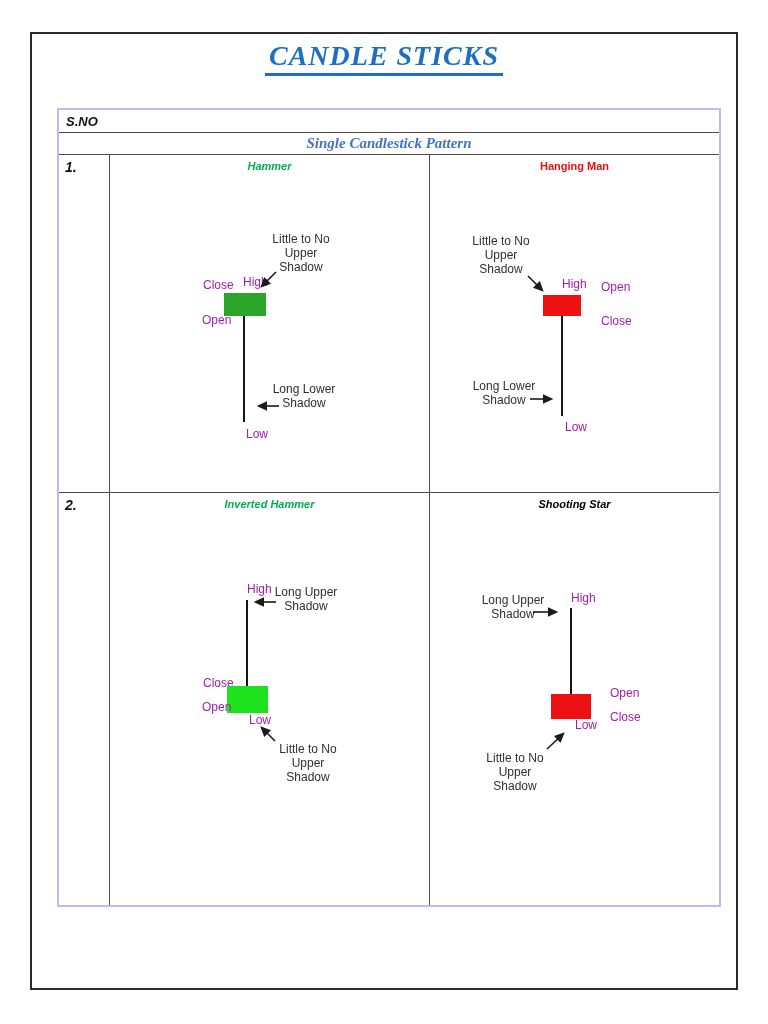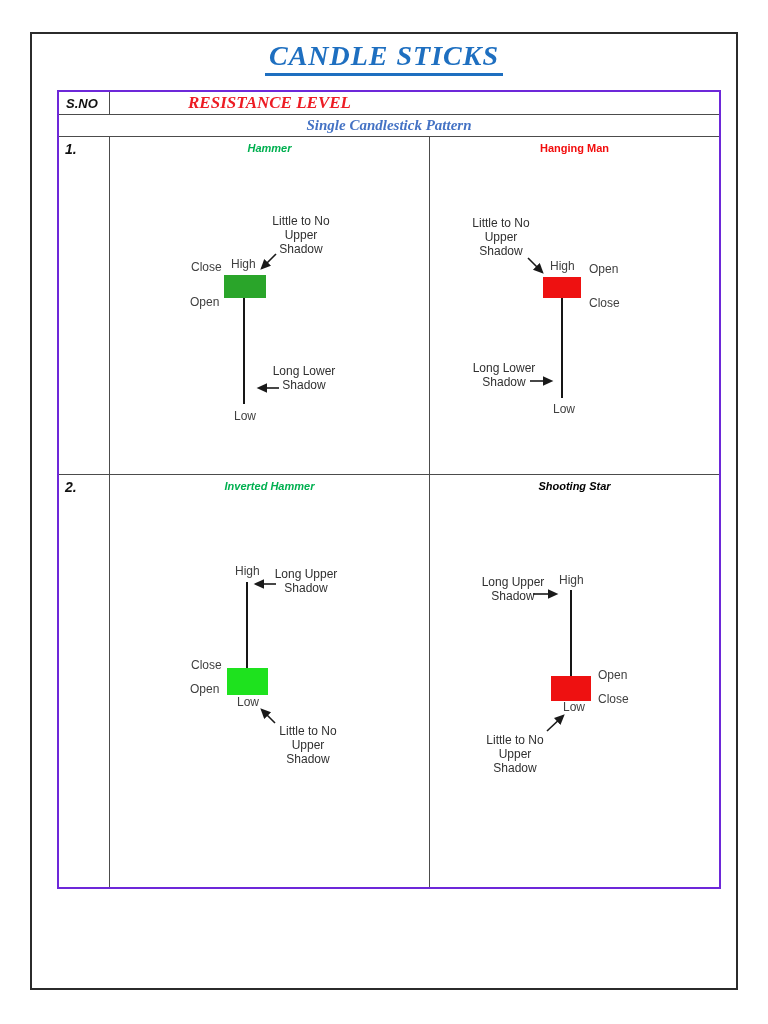--- a/index.html
+++ b/index.html
@@ -15,25 +15,25 @@
     position:absolute; top:40px; left:0; width:768px; text-align:center;
   }
   .doc-title span {
     display:inline-block;
     font-family:"Liberation Serif", serif;
     font-size:28px; font-weight:bold; font-style:italic;
     letter-spacing:1px; padding:0 4px 1px 4px;
     border-bottom:3px solid currentColor;
   }
   .tbl {
-    position:absolute; left:57px; top:90px;
+    position:absolute; left:57px; top:108px;
     display:grid;
     grid-template-columns:50px 320px 290px;
     grid-template-rows:22px 22px 338px 413px;
-    border:2px solid #6d28d9;
+    border:2px solid #c4b5fd;
     box-sizing:content-box;
     background:#fff;
   }
   .cell { box-sizing:border-box; position:relative; border-left:1.5px solid #4c4c4c; border-top:1.5px solid #4c4c4c; }
   .cell.c1 { border-left:none; }
   .cell.r1 { border-top:none; }
   .hdr-sno {
     display:flex; align-items:center; padding-left:7px;
     font-size:13px; font-weight:bold; font-style:italic; color:#111;
   }
@@ -51,21 +51,21 @@
   .num-cell {
     padding:4px 0 0 6px;
     font-size:14px; font-weight:bold; font-style:italic; color:#111;
   }
   .pat-title {
     position:absolute; top:5px; left:0; right:0; text-align:center;
     font-size:11px; font-weight:bold; font-style:italic;
   }
   .pat-title.upright { font-style:normal; }
   .lbl {
-    position:absolute; font-size:12px; color:#404040; white-space:nowrap; line-height:13px;
+    position:absolute; font-size:12px; color:#a21caf; white-space:nowrap; line-height:13px;margin-left:12px;
   }
   .ann {
     position:absolute; font-size:12px; color:#303030; text-align:center; line-height:14px;
   }
   .candle-body { position:absolute; }
   .wick { position:absolute; width:2px; background:#161616; }
   .arrows { position:absolute; left:0; top:0; pointer-events:none; }
 </style>
 </head>
 <body>
@@ -81,21 +81,20 @@
 <div class="sheet">
   <div class="page-border"></div>
 
   <div class="doc-title">
     <span style="color: rgb(30, 111, 192);">CANDLE STICKS</span>
   </div>
 
   <div class="tbl">
 
     <div class="cell c1 r1 hdr-sno">S.NO</div>
-    <div class="cell r1 hdr-main" style="color: rgb(237, 28, 36);">RESISTANCE LEVEL</div>
 
     <div class="cell c1 section-row" style="color: rgb(68, 114, 196);">Single Candlestick Pattern</div>
 
     <div class="cell c1 num-cell">1.</div>
 
     <div class="cell">
       <div class="pat-title" style="color: rgb(0, 176, 80);">Hammer</div>
       <div class="diagram">
         <div class="ann" style="left:145px; top:77px; width:92px;">
           <div>Little to No</div>

